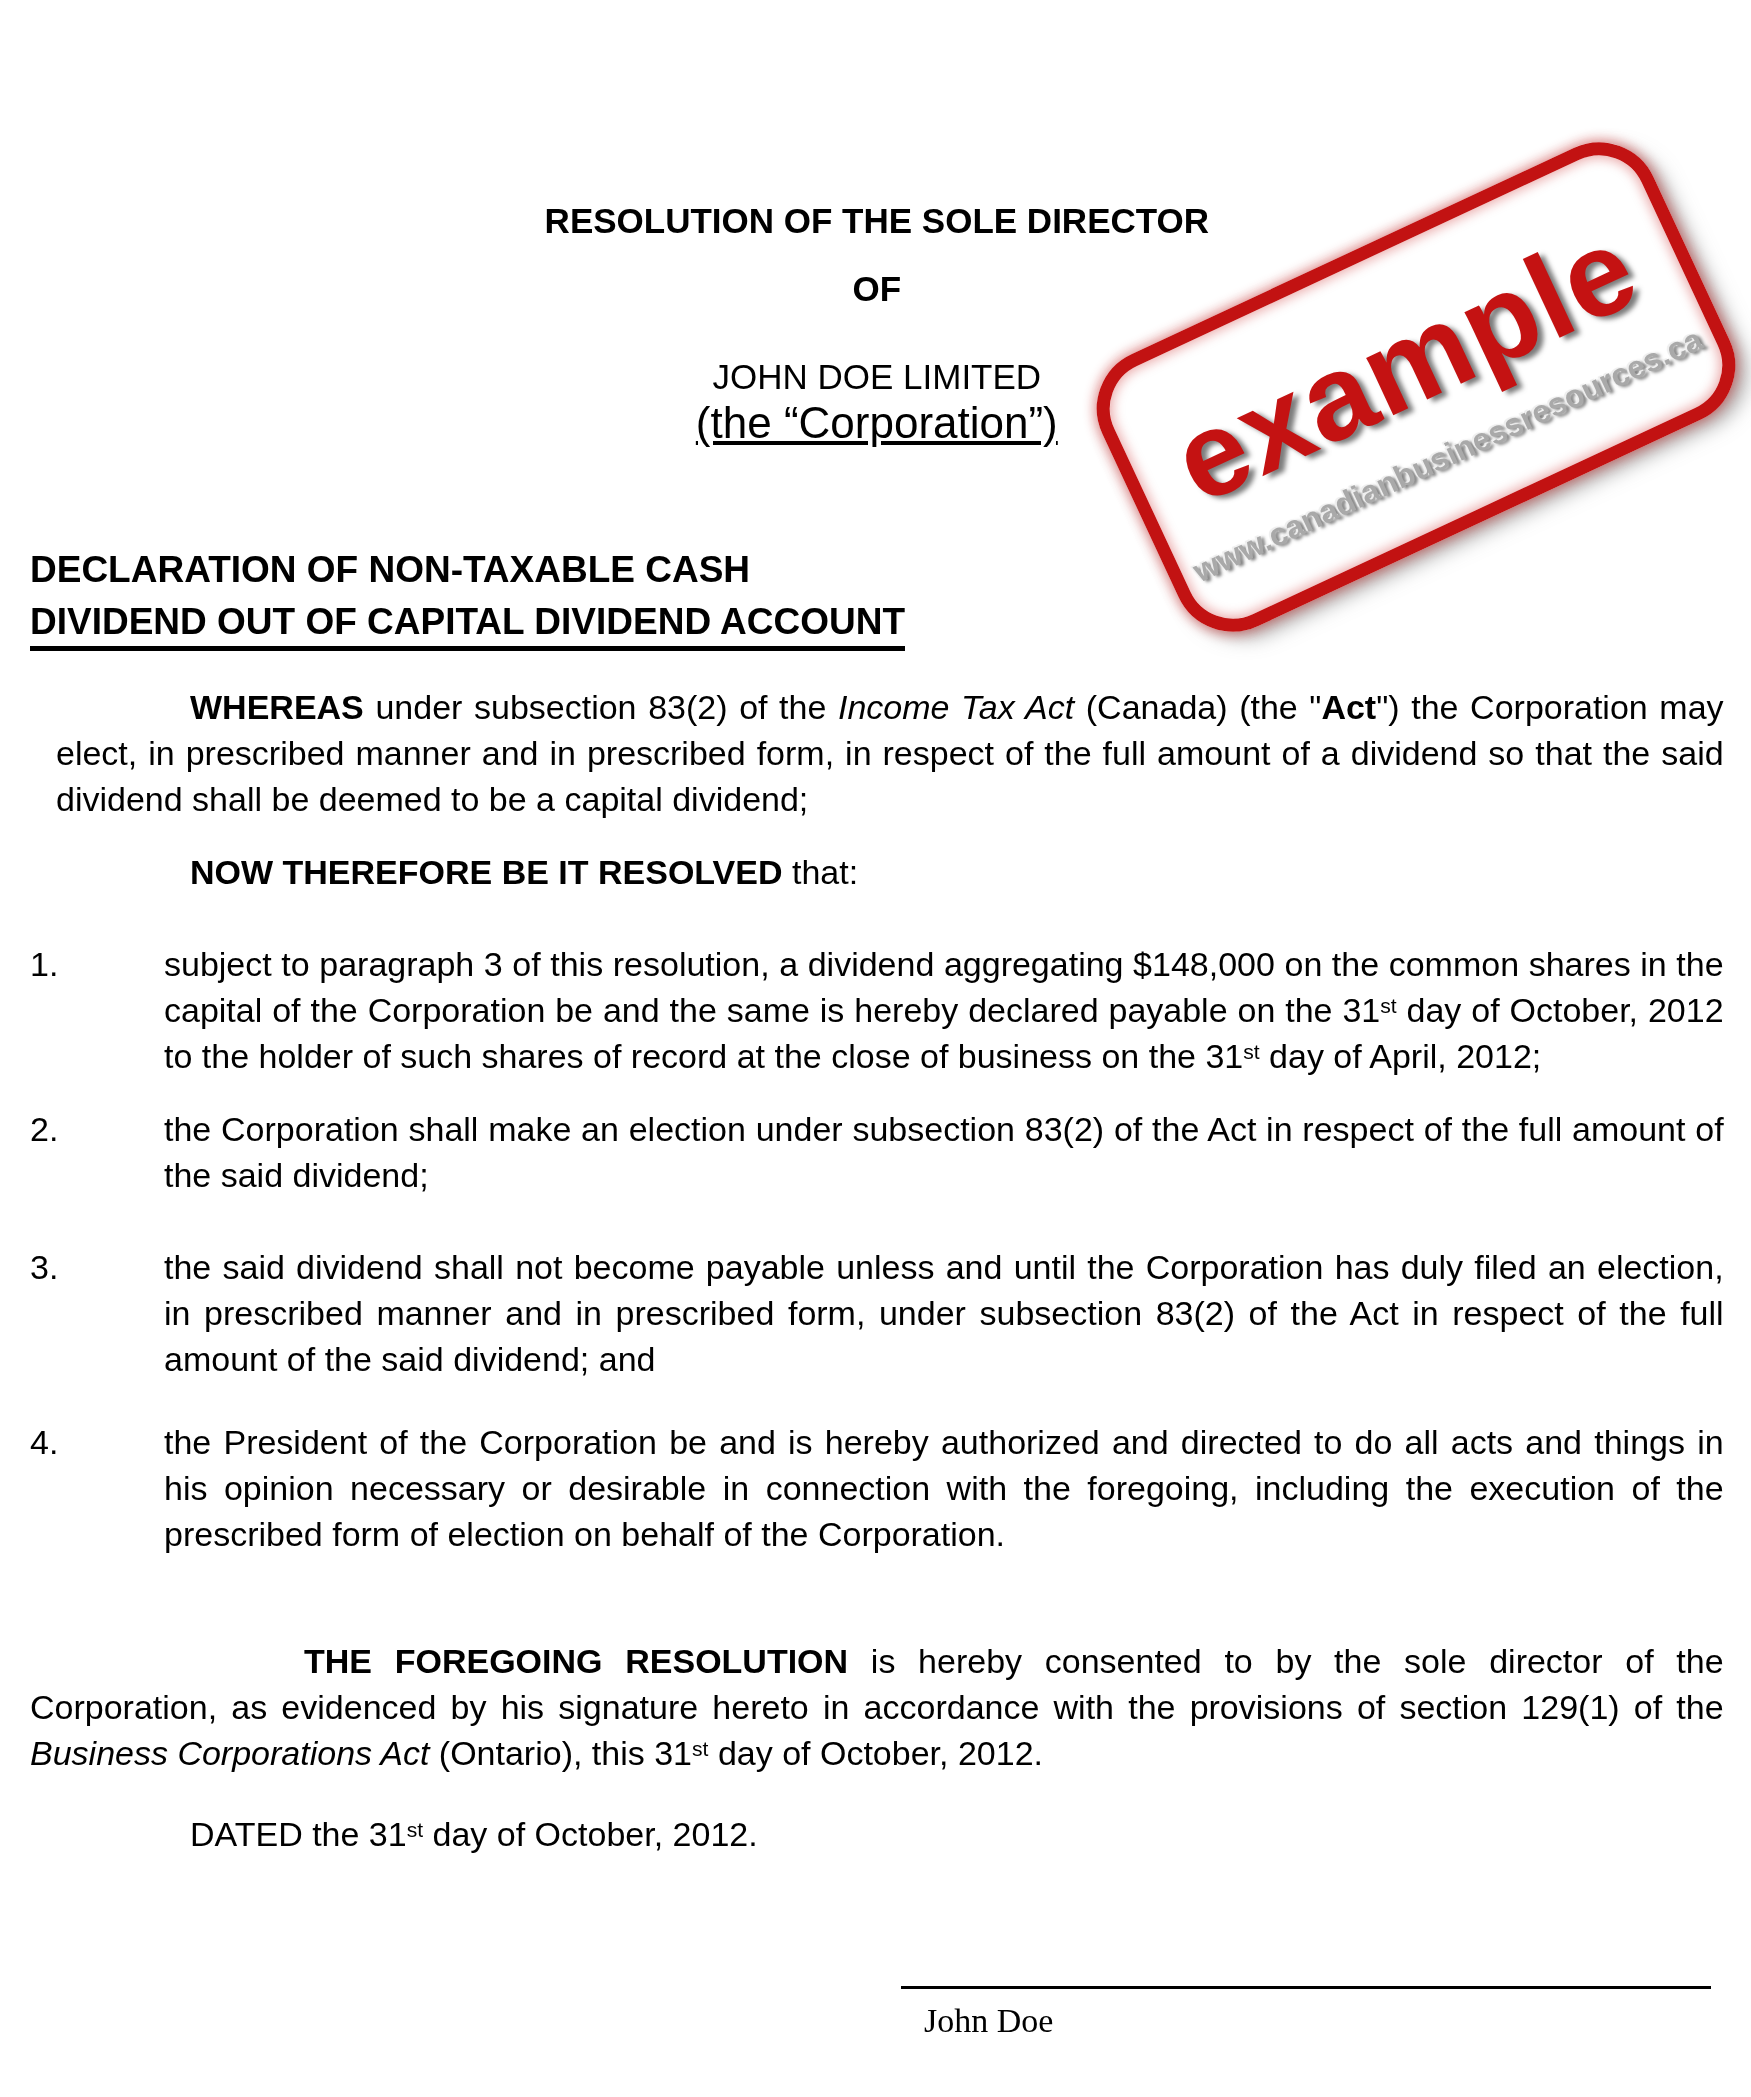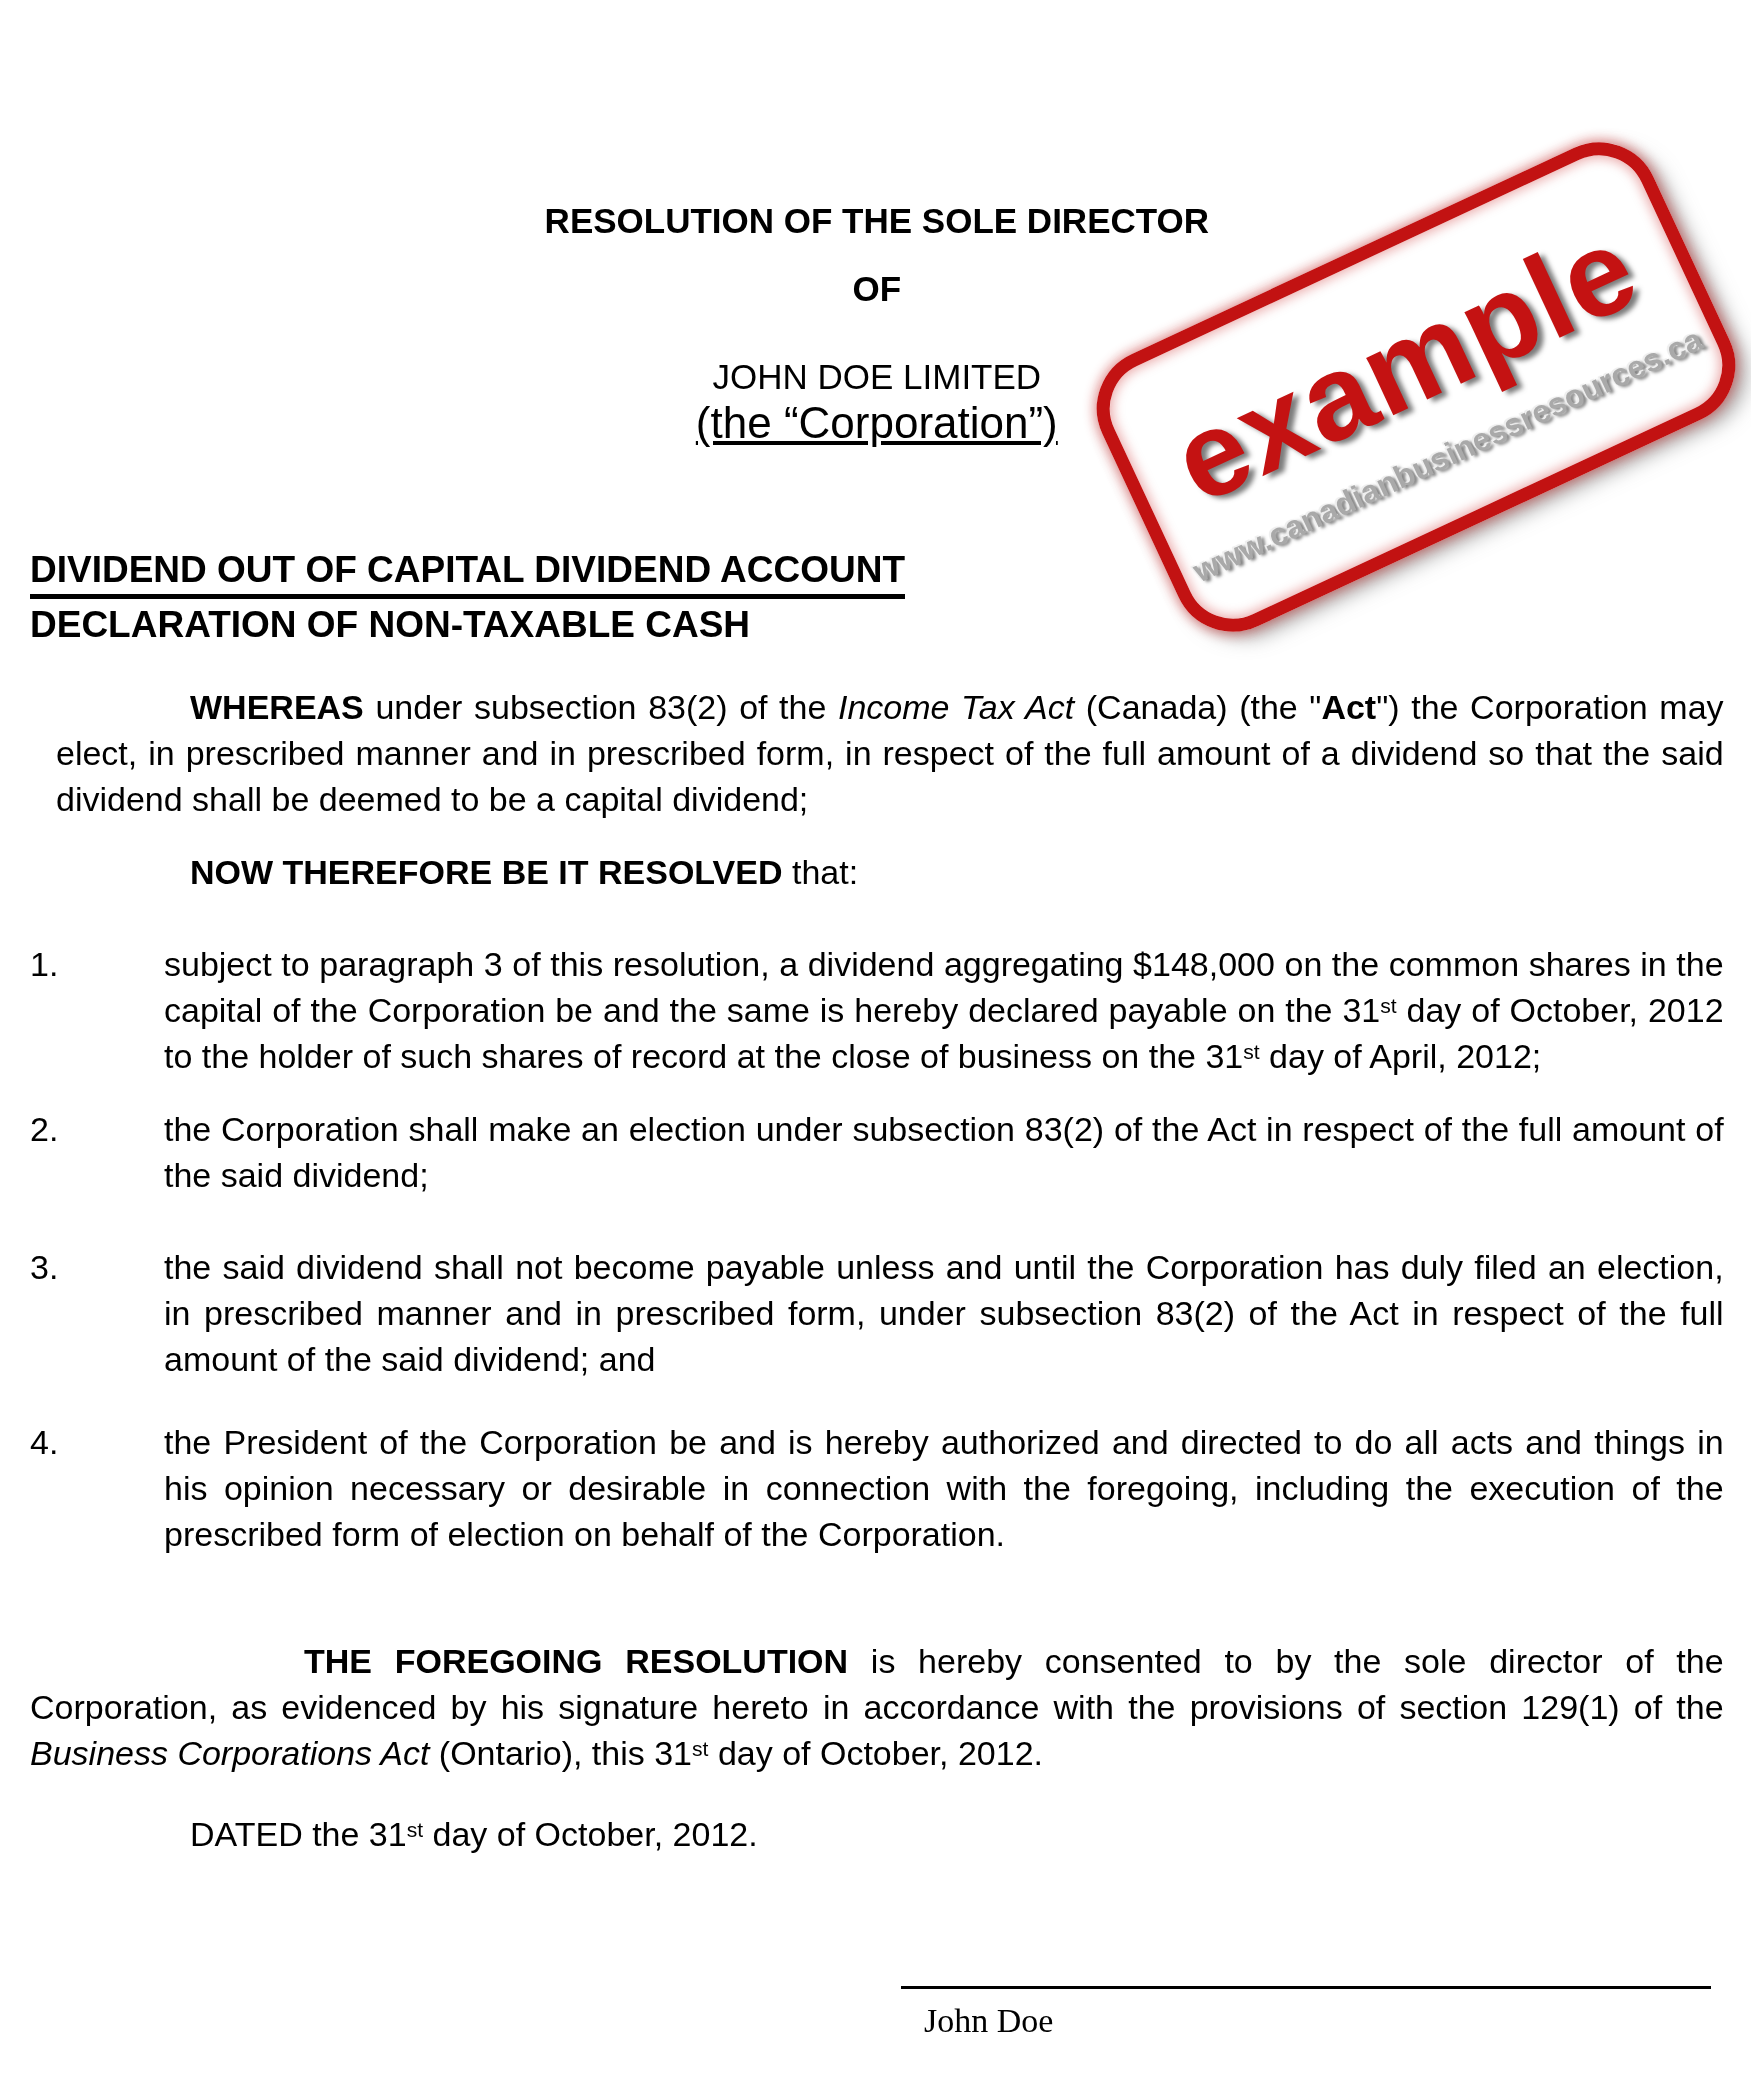--- a/index.html
+++ b/index.html
@@ -77,22 +77,22 @@
   </div>
 
   <div class="content">
 
     <div class="tline t1">RESOLUTION OF THE SOLE DIRECTOR</div>
     <div class="tline t2">OF</div>
     <div class="tline t3">JOHN DOE LIMITED</div>
     <div class="tline t4">(the “Corporation”)</div>
 
     <div class="heading">
+      <div>DECLARATION OF NON-TAXABLE CASH</div>
       <div><span class="ul">DIVIDEND OUT OF CAPITAL DIVIDEND ACCOUNT</span></div>
-      <div>DECLARATION OF NON-TAXABLE CASH</div>
     </div>
 
     <div class="para ind1 p-whereas"><span style="font-weight: bold;">WHEREAS</span><span> under subsection 83(2) of the </span><span style="font-style: italic;">Income Tax Act</span><span> (Canada) (the "</span><span style="font-weight: bold;">Act</span><span>") the Corporation may elect, in prescribed manner and in prescribed form, in respect of the full amount of a dividend so that the said dividend shall be deemed to be a capital dividend;</span></div>
 
     <div class="para ind1 p-resolved"><span style="font-weight: bold;">NOW THEREFORE BE IT RESOLVED</span><span> that:</span></div>
 
     <div class="li li-1">
       <span class="num">1.</span>
       <span><span>subject to paragraph 3 of this resolution, a dividend aggregating $148,000 on the common shares in the capital of the Corporation be and the same is hereby declared payable on the 31</span><sup>st</sup><span> day of October, 2012 to the holder of such shares of record at the close of business on the 31</span><sup>st</sup><span> day of April, 2012;</span></span>
     </div>

